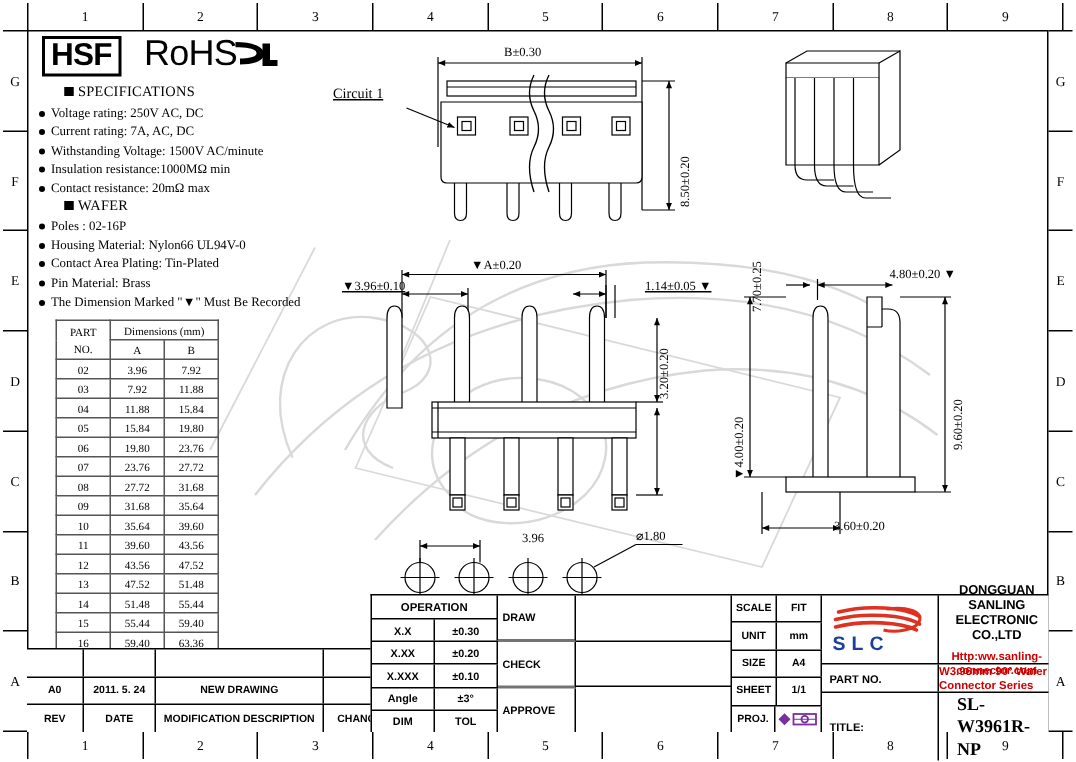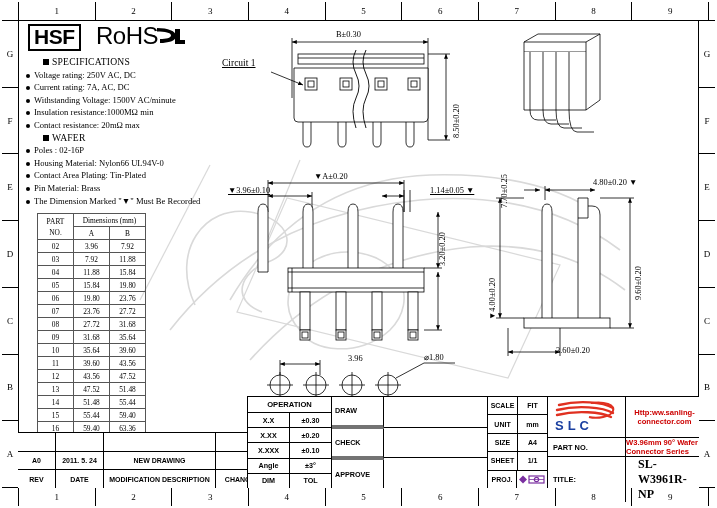--- a/index.html
+++ b/index.html
@@ -172,21 +172,21 @@
   .tb-ops-row > div {
     font-family:"Liberation Sans",sans-serif; font-weight:bold; font-size:7.2px;
     display:flex;align-items:center;justify-content:center;
     border-right:1px solid #000;
   }
   .tb-ops-row > div:first-child { width:42px; }
   .tb-ops-row > div:last-child { flex:1; }
 
   .tb-col-sign { width: 52px; display:flex; flex-direction:column; }
   .tb-sign-cell {
-    flex:1; border-bottom:4px solid #737373; border-right:1px solid #000;
+    flex:1; border-bottom:2px solid #737373; border-right:1px solid #000;
     font-family:"Liberation Sans",sans-serif; font-weight:bold; font-size:7.2px;
     display:flex; align-items:center; padding-left:3px;
   }
   .tb-sign-cell:last-child { border-bottom:none; }
 
   .tb-col-blank { width: 104px; display:flex; flex-direction:column; }
   .tb-blank-cell { flex:1; border-bottom:1px solid #000; border-right:1px solid #000; }
   .tb-blank-cell:last-child { border-bottom:none; }
 
   .tb-col-meta { width: 60px; display:flex; flex-direction:column; }
@@ -697,20 +697,21 @@
             <g fill="none" stroke="#e03020" stroke-width="2.4" stroke-linecap="round">
               <path d="M8 8 C28 3, 52 5, 62 11"></path>
               <path d="M6 13 C26 8, 52 10, 62 16"></path>
               <path d="M6 18 C26 13, 50 15, 60 20"></path>
             </g>
             <path d="M40 6 C54 4, 64 8, 62 14 C60 20, 46 22, 38 20" fill="none" stroke="#e03020" stroke-width="2"></path>
             <text x="4" y="33" font-family="Liberation Sans, sans-serif" font-size="13" font-weight="bold" fill="#1a3fa0" letter-spacing="4">SLC</text>
           </svg>
         </div>
         <div class="tb-company">
+          <div class="cname">DONGGUAN SANLING ELECTRONIC CO.,LTD</div>
           <div class="curl">Http:ww.sanling-connector.com</div>
         </div>
       </div>
       <div class="tb-main-row">
         <div class="tb-main-label">PART NO.</div>
         <div class="tb-main-value v-series">W3.96mm 90° Wafer Connector Series</div>
       </div>
       <div class="tb-main-row">
         <div class="tb-main-label">TITLE:</div>
         <div class="tb-main-value v-title">SL-W3961R-NP</div>

